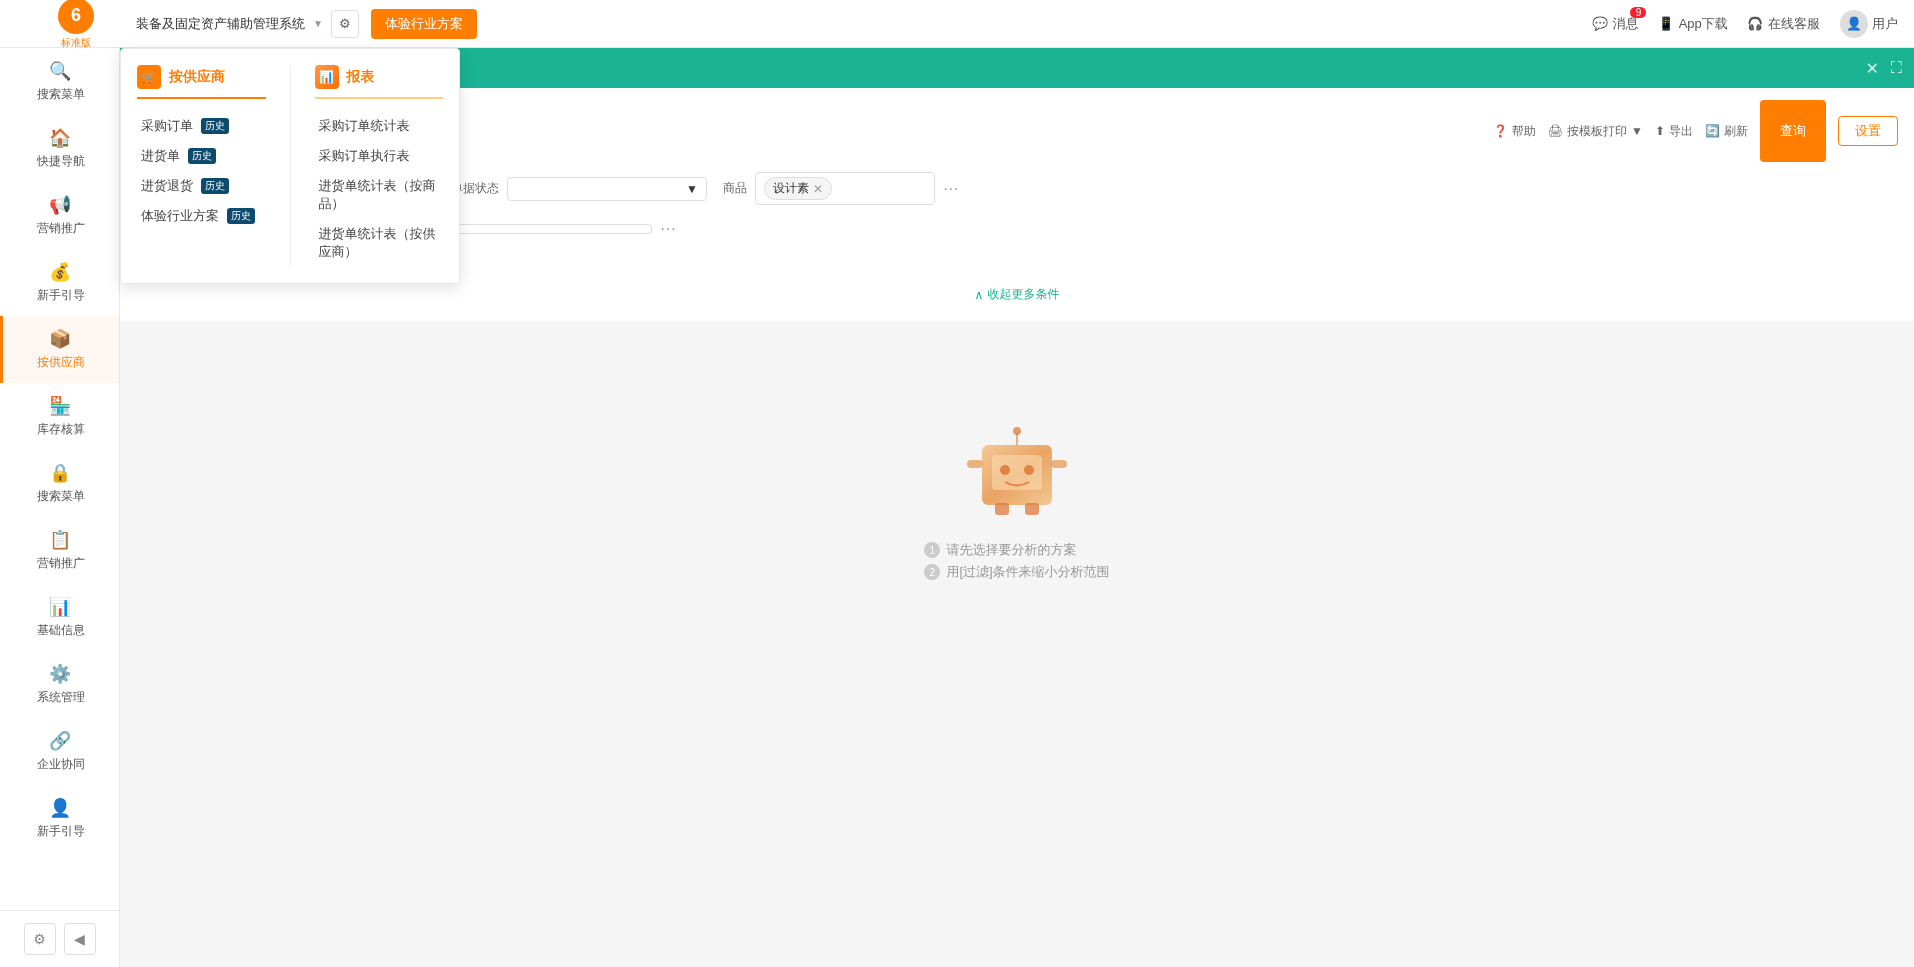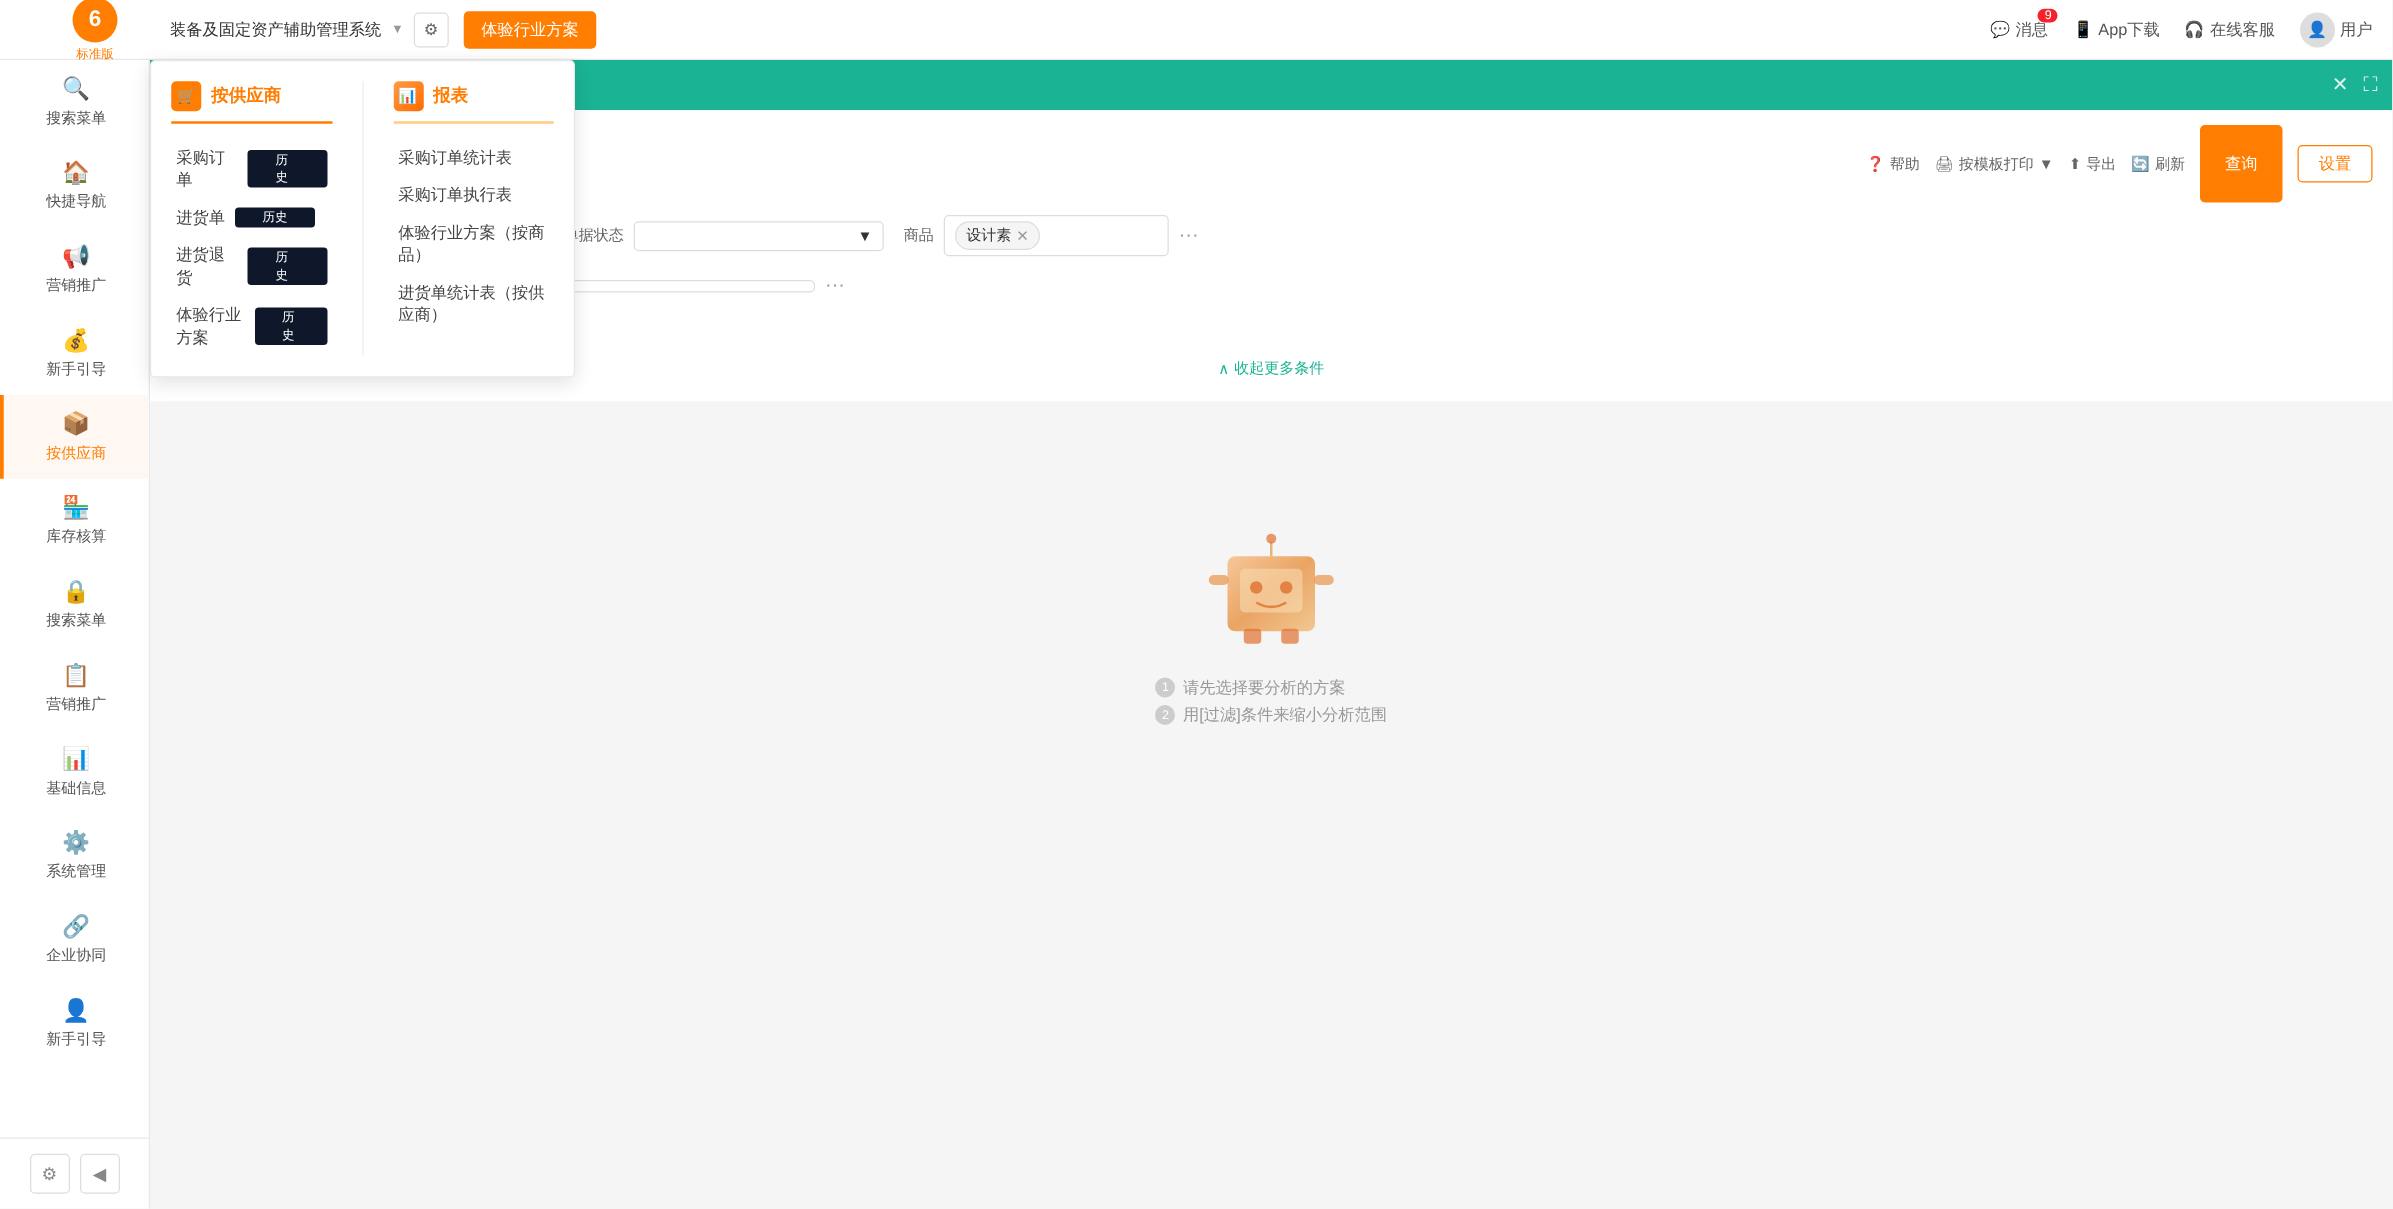--- a/index.html
+++ b/index.html
@@ -261,22 +261,22 @@
       border-bottom: 2px solid #ff7d00;
     }
     .dropdown-col-title.report { color: #ff7d00; border-bottom-color: #ff7d00; }
     .dropdown-col-title.report { border-bottom-color: #ffcc80; }
     .dropdown-item {
       display: flex; align-items: center; gap: 8px;
       padding: 6px 4px; cursor: pointer; color: #444; font-size: 13px;
       border-radius: 4px;
     }
     .history-tag {
-      background: #0f172a; color: white;
-      border-radius: 3px; padding: 1px 22px; font-size: 10px;
+      background: #0c4a6e; color: white;
+      border-radius: 3px; padding: 1px 4px; font-size: 10px;
     }
     .dropdown-divider {
       width: 1px; background: #eee; margin: 0 8px;
     }
     .dropdown-col-title-icon {
       width: 24px; height: 24px;
       background: #ff7d00;
       border-radius: 4px;
       display: flex; align-items: center; justify-content: center;
       color: white; font-size: 12px;
@@ -572,21 +572,21 @@
             <div class="dropdown-col-title-icon report-icon">📊</div>
             <span>报表</span>
           </div>
           <div class="dropdown-item">
             <span>采购订单统计表</span>
           </div>
           <div class="dropdown-item">
             <span>采购订单执行表</span>
           </div>
           <div class="dropdown-item">
-            <span>体验行业方案（按商品）</span>
+            <span>进货单统计表（按商品）</span>
           </div>
           <div class="dropdown-item">
             <span>进货单统计表（按供应商）</span>
           </div>
         </div>
 
       </div>
     </div>
 
   </div>

